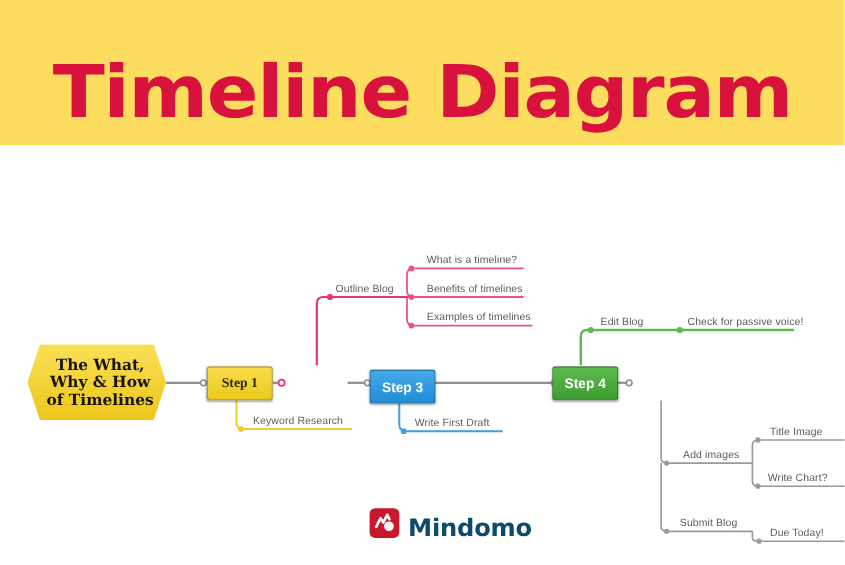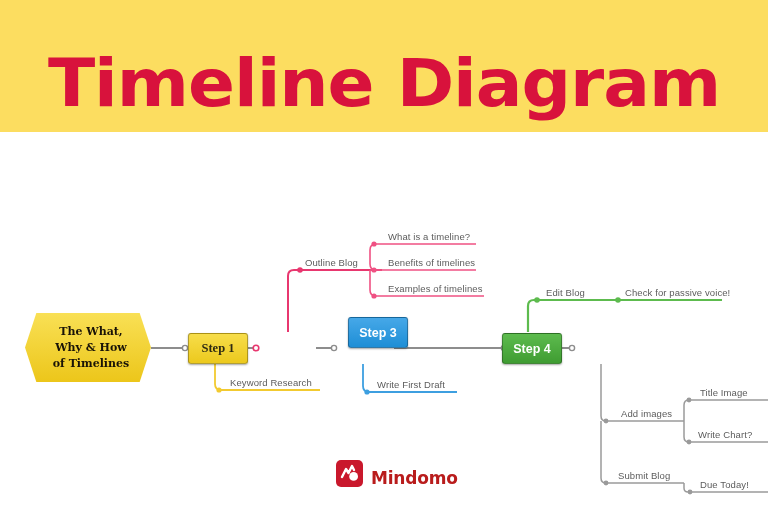--- a/index.html
+++ b/index.html
@@ -60,21 +60,21 @@
     position:absolute;
     left:25px;top:135px;width:126px;height:69px;
     background:linear-gradient(#f9e055,#ecc61a);
     clip-path:polygon(0% 50%, 9% 0%, 91% 0%, 100% 50%, 91% 100%, 9% 100%);
     display:flex;align-items:center;justify-content:center;
     box-sizing:border-box;
   }
   .node-central .ctext{
     font-family:"DejaVu Serif", serif;
     font-weight:bold;
-    font-size:11px;
+    font-size:14px;
     line-height:16px;
     color:#191307;
     text-align:center;
     padding-left:6px;
   }
 
   
   .blabel{
     position:absolute;
     font-size:9.5px;
@@ -90,21 +90,21 @@
     display:flex;align-items:center;gap:8px;
   }
   .logo-mark{
     width:27px;height:27px;border-radius:5px;
     background:#c9182c;
     position:relative;overflow:hidden;
     flex:0 0 auto;
   }
   .logo-text{
     font-family:"DejaVu Sans", sans-serif;
-    font-weight:bold;font-size:17px;color:#b91c1c;letter-spacing:-.2px;margin-top:10px;
+    font-weight:bold;font-size:22px;color:#0c4a6e;letter-spacing:-.2px;margin-top:10px;
   }
 </style>
 </head>
 <body>
 
 <div id="page">
 
   <div class="banner">
     <div class="banner-title">Timeline Diagram</div>
   </div>
@@ -180,21 +180,21 @@
 
     <div class="node-central">
       <div class="ctext">
         <div>The What,</div>
         <div>Why &amp; How</div>
         <div>of Timelines</div>
       </div>
     </div>
 
     <div class="node node-step n-step1" style="left:188px;top:155px;">Step 1</div>
-    <div class="node node-step n-step3" style="left:336px;top:139px;margin-left:12px;">Step 3</div>
+    <div class="node node-step n-step3" style="left:336px;top:158px;">Step 3</div>
     <div class="node node-step n-step4" style="left:502px;top:155px;">Step 4</div>
 
     <div class="blabel" style="left:230px;top:199px;">Keyword Research</div>
 
     <div class="blabel" style="left:305px;top:79px;">Outline Blog</div>
 
     <div class="blabel" style="left:388px;top:53px;">What is a timeline?</div>
     <div class="blabel" style="left:388px;top:79px;">Benefits of timelines</div>
     <div class="blabel" style="left:388px;top:105px;">Examples of timelines</div>
 

